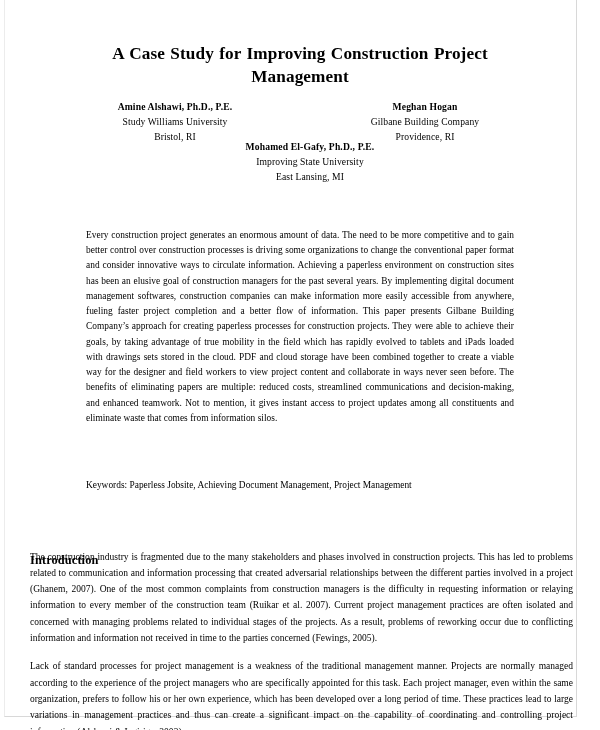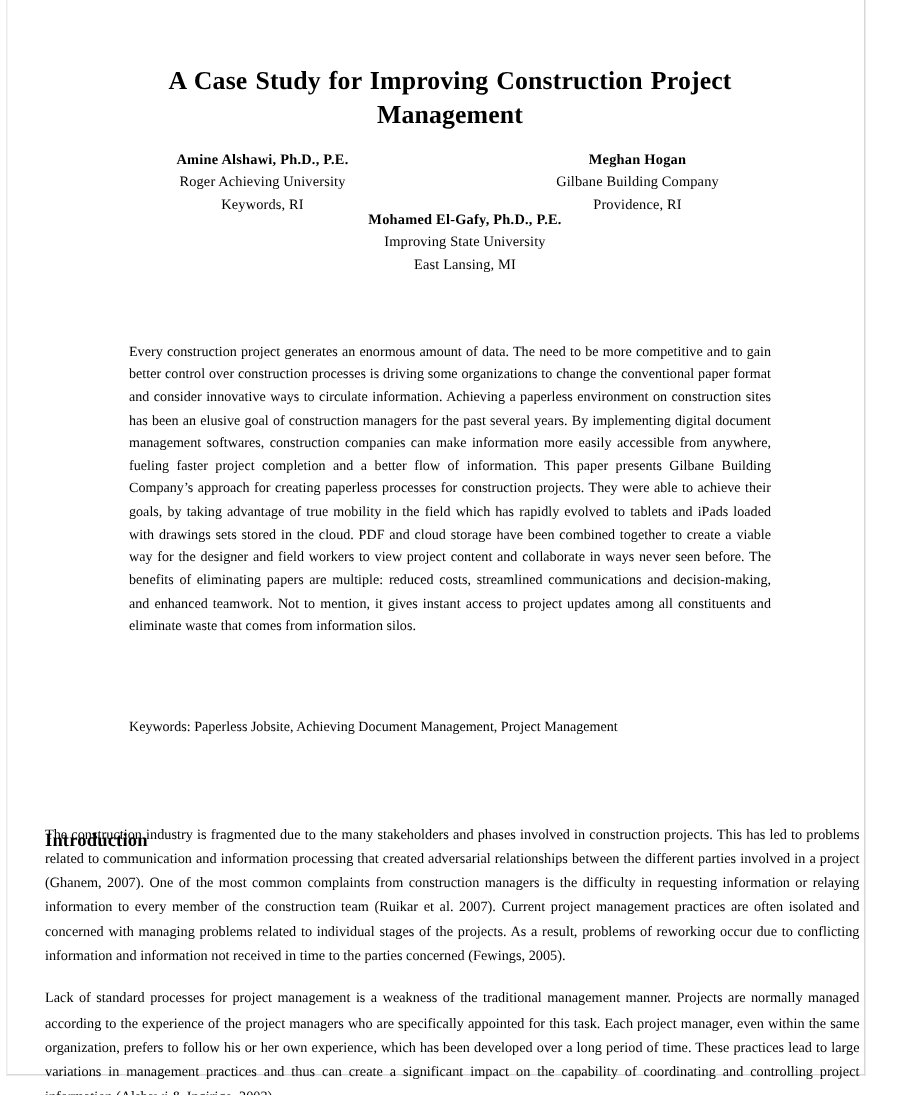--- a/index.html
+++ b/index.html
@@ -155,22 +155,22 @@
   <div id="page-edge"></div>
 
   <div id="title-block">
     <div id="paper-title">A Case Study for Improving Construction Project Management</div>
   </div>
 
   <div id="authors-row">
 
     <div class="author-col">
       <div class="author-name">Amine Alshawi, Ph.D., P.E.</div>
-      <div class="author-affil">Roger Achieving University</div>
-      <div class="author-loc">Keywords, RI</div>
+      <div class="author-affil">Study Williams University</div>
+      <div class="author-loc">Bristol, RI</div>
     </div>
 
     <div class="author-col">
       <div class="author-name">Meghan Hogan</div>
       <div class="author-affil">Gilbane Building Company</div>
       <div class="author-loc">Providence, RI</div>
     </div>
 
   </div>
 

